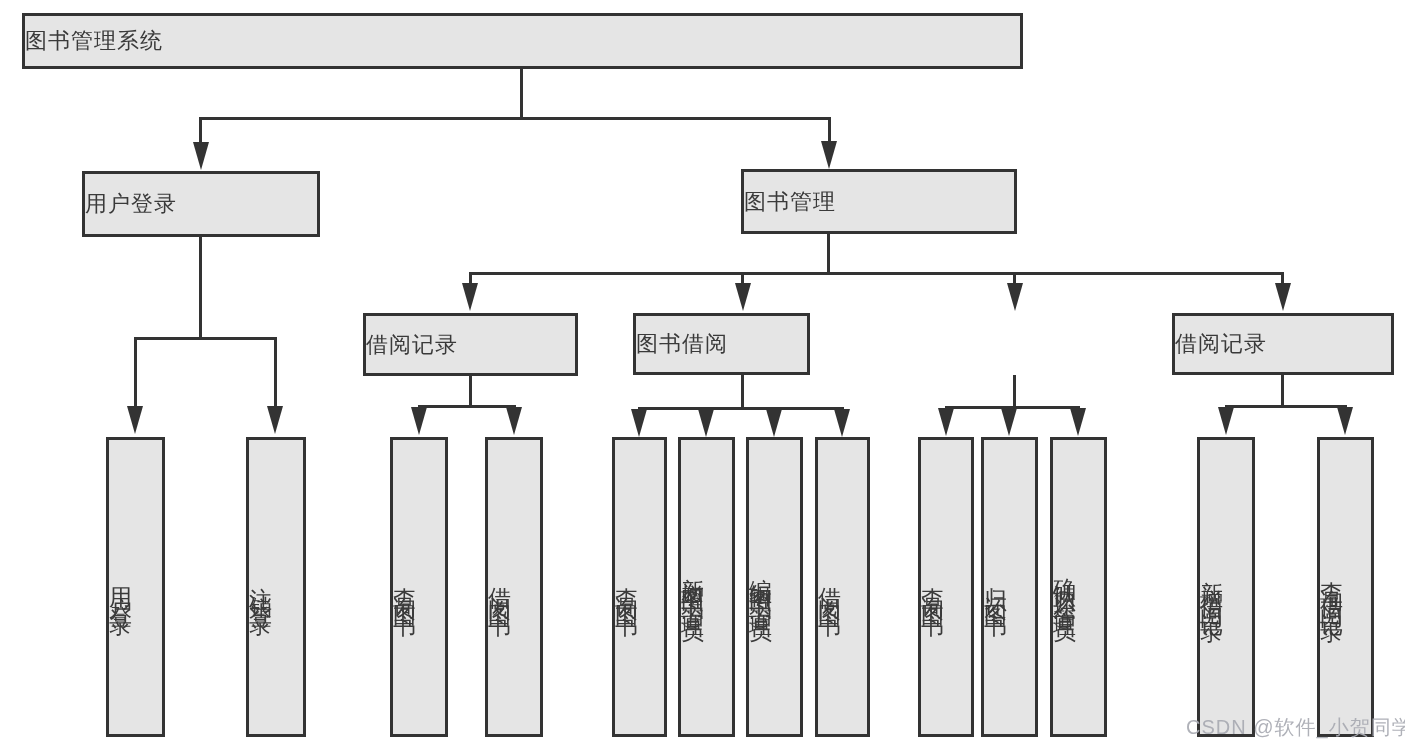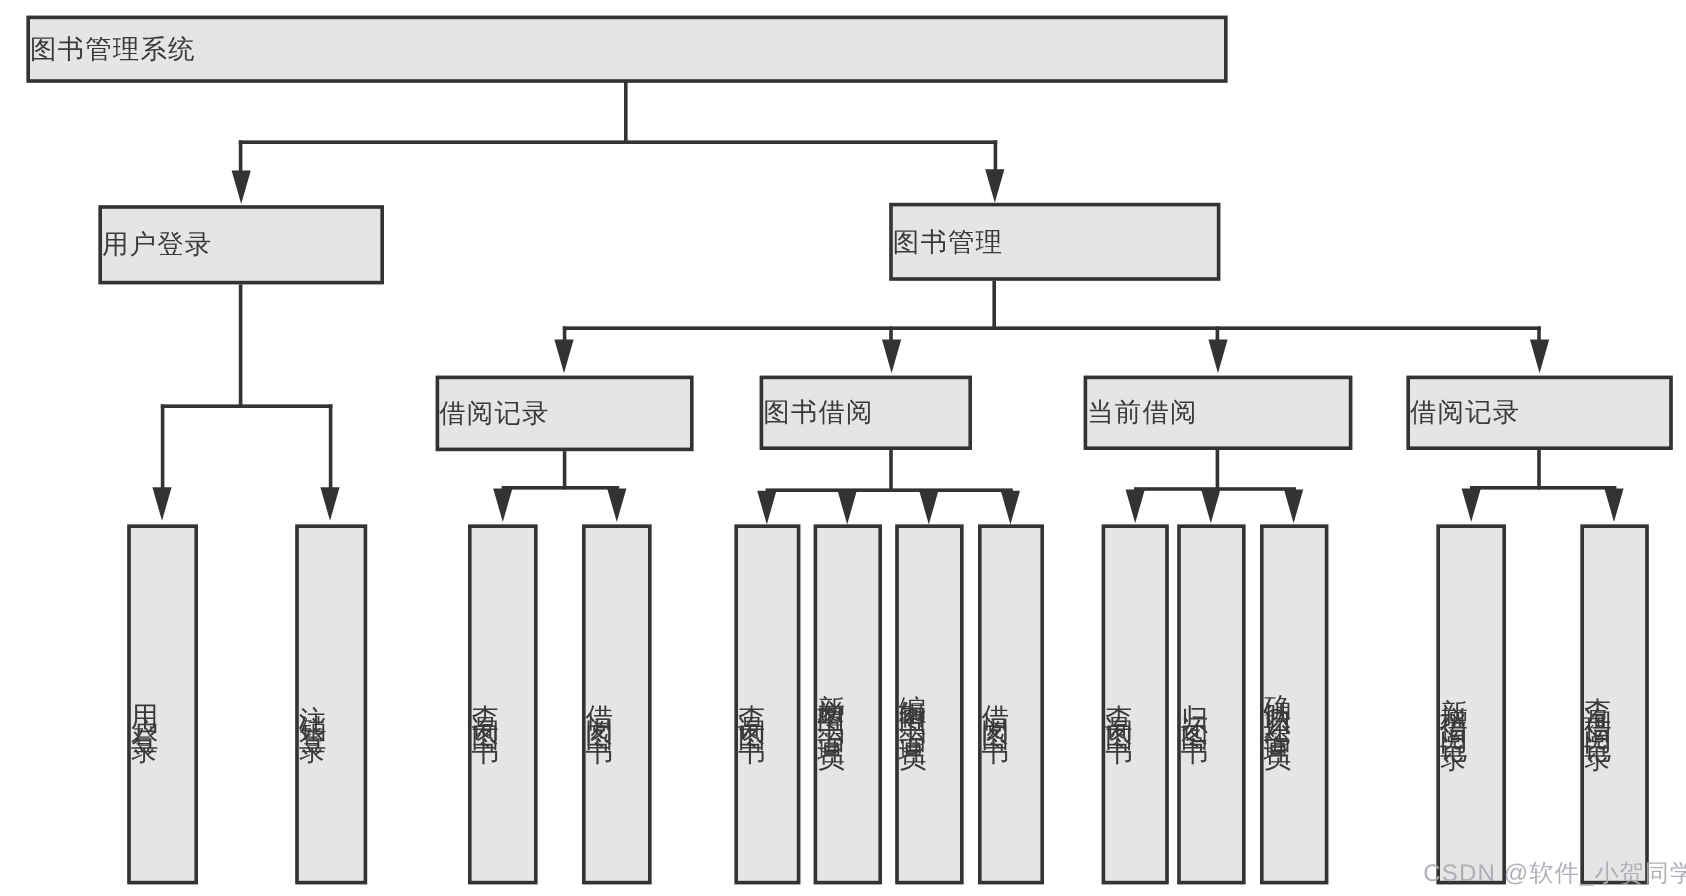--- a/index.html
+++ b/index.html
@@ -49,23 +49,20 @@
   </div>
   <div class="node h" style="left:741px;top:169px;width:276px;height:65px">
     <span>图书管理</span>
   </div>
 
   <div class="node h" style="left:363px;top:313px;width:215px;height:63px">
     <span>借阅记录</span>
   </div>
   <div class="node h" style="left:633px;top:313px;width:177px;height:62px">
     <span>图书借阅</span>
-  </div>
-  <div class="node h" style="left:903px;top:313px;width:224px;height:62px">
-    <span>当前借阅</span>
   </div>
   <div class="node h" style="left:1172px;top:313px;width:222px;height:62px">
     <span>借阅记录</span>
   </div>
 
   <div class="node v" style="left:106px;top:437px;width:59px;height:300px">
     <span class="vtext">用户登录</span>
   </div>
   <div class="node v" style="left:246px;top:437px;width:60px;height:300px">
     <span class="vtext">注销登录</span>

